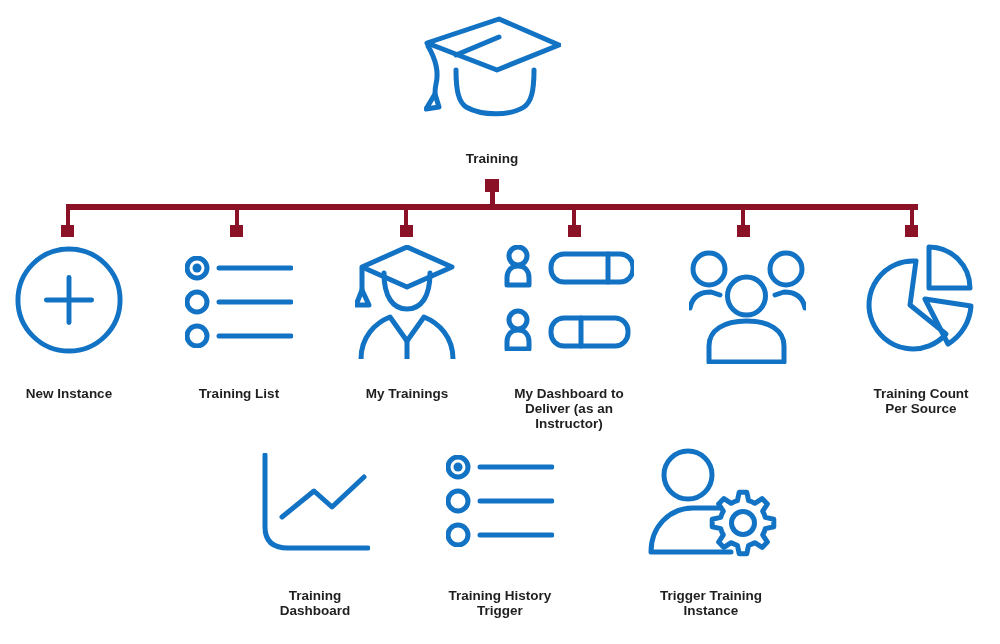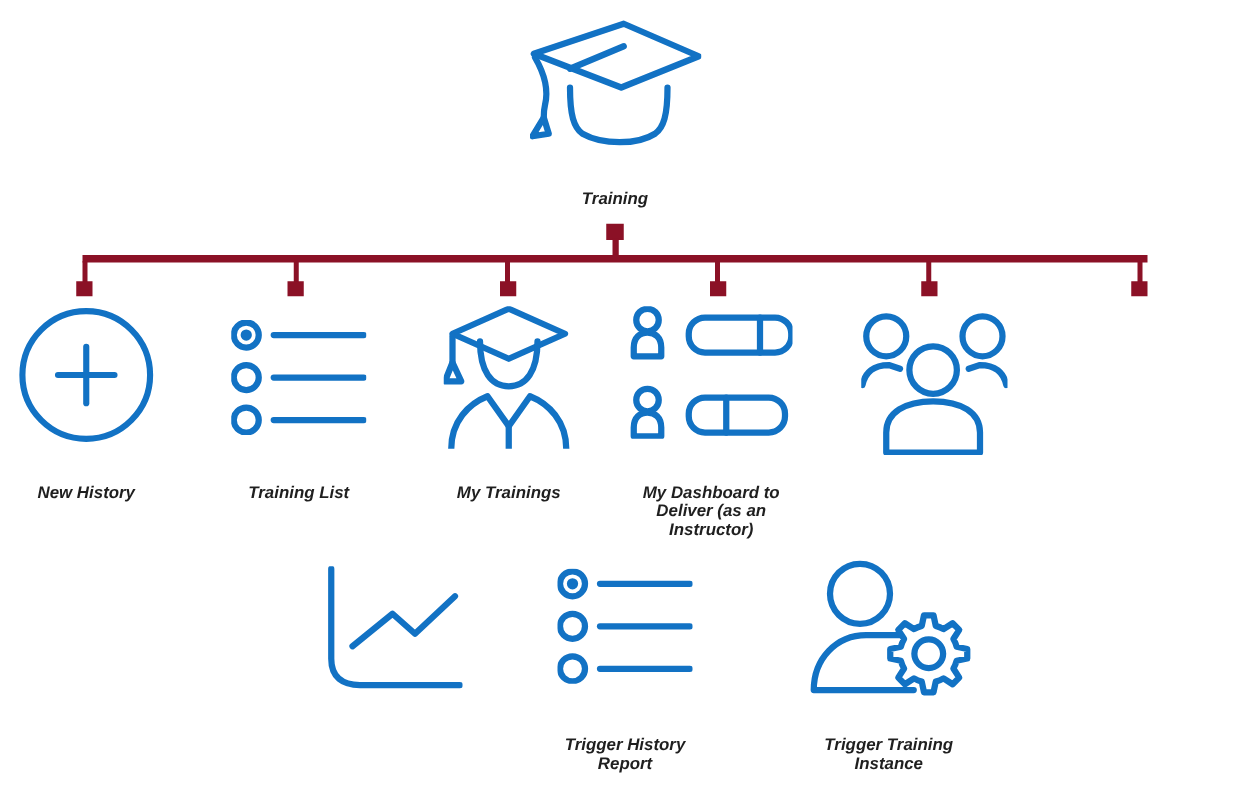--- a/index.html
+++ b/index.html
@@ -7,21 +7,21 @@
     --maroon:#8b1126;
     --label:#1f1f1f;
     --bg:#ffffff;
   }
   html,body{margin:0;padding:0;}
   body{
     width:1000px;height:644px;background:var(--bg);
     font-family:"Liberation Sans","DejaVu Sans",sans-serif;
     position:relative;overflow:hidden;
   }
-  .stage{position:absolute;inset:0;font-style:italic;}
+  .stage{position:absolute;inset:0;}
   svg.connector{position:absolute;left:0;top:0;}
   .node{position:absolute;width:150px;display:flex;flex-direction:column;align-items:center;}
   .iconwrap{display:flex;justify-content:center;}
   .node .label{
     position:absolute;left:50%;transform:translateX(-50%);
     text-align:center;font-weight:bold;font-size:13.5px;line-height:15px;
     color:var(--label);white-space:nowrap;
   }
   .node .label.wrap{white-space:normal;}
   .w118{width:118px;} .w122{width:122px;} .w112{width:112px;} .w92{width:92px;}
@@ -68,21 +68,21 @@
   </div>
 
   <div class="node" style="left:-6px;top:245px;">
     <span class="icon iconwrap" aria-label="add-circle-icon">
       <svg width="110" height="110" viewBox="0 0 112 112">
         <circle cx="56" cy="56" r="52"></circle>
         <path d="M56 33 L56 79"></path>
         <path d="M33 56 L79 56"></path>
       </svg>
     </span>
-    <div class="label" style="top:141px;">New History</div>
+    <div class="label" style="top:141px;">New Instance</div>
   </div>
 
   <div class="node" style="left:332px;top:245px;">
     <span class="icon iconwrap" aria-label="graduate-person-icon">
       <svg width="104" height="114" viewBox="0 0 104 114">
         <path d="M52 2 L97 22 L52 42 L7 22 Z"></path>
         <path d="M7 24 L7 45"></path>
         <path d="M7 45 L1 60 L14 60 Z"></path>
         <path d="M29 28 C29 52 38 64 52 64 C66 64 75 52 75 28"></path>
         <path d="M6 114 C6 92 20 78 35 72 L52 96 L69 72 C84 78 98 92 98 114"></path>
@@ -129,43 +129,54 @@
         <circle cx="20" cy="23" r="16"></circle>
         <circle cx="97" cy="23" r="16"></circle>
         <path d="M1 62 C3 52 10 46 22 46 L31 49"></path>
         <path d="M116 62 C114 52 107 46 95 46 L86 49"></path>
         <circle cx="57.5" cy="50" r="19"></circle>
         <path d="M20 116 L20 100 C20 84 35 75 57.5 75 C80 75 95 84 95 100 L95 116 Z"></path>
       </svg>
     </span>
   </div>
 
+  <div class="node" style="left:846px;top:243px;">
+    <span class="icon iconwrap" aria-label="pie-chart-icon">
+      <svg width="112" height="115" viewBox="0 0 112 115">
+        <path d="M45 62 L51 18 A44 44 0 1 0 81 91 Z"></path>
+        <path d="M64 4 A41 41 0 0 1 105 45 L64 45 Z"></path>
+        <path d="M60 56 L106 63 A48 48 0 0 1 83 101 Z"></path>
+      </svg>
+    </span>
+    <div class="label wrap w112" style="top:143px;">Training Count Per Source</div>
+  </div>
 
   <div class="node" style="left:240px;top:453px;">
     <span class="icon iconwrap" aria-label="line-chart-icon">
       <svg width="110" height="100" viewBox="0 0 110 100">
         <path d="M5 2 L5 74 C5 89 14 95 28 95 L108 95"></path>
         <path d="M22 64 L54 38 L72 54 L104 24"></path>
       </svg>
     </span>
+    <div class="label wrap w92" style="top:135px;">Training Dashboard</div>
   </div>
 
   <div class="node" style="left:425px;top:455px;">
     <span class="icon iconwrap" aria-label="radio-list-icon">
       <svg width="108" height="92" viewBox="0 0 108 92">
         <circle cx="12" cy="12" r="10"></circle>
           <circle class="fill" cx="12" cy="12" r="4.5"></circle>
         <circle cx="12" cy="46" r="10"></circle>
         <circle cx="12" cy="80" r="10"></circle>
         <path d="M34 12 L106 12"></path>
           <path d="M34 46 L106 46"></path>
           <path d="M34 80 L106 80"></path>
       </svg>
     </span>
-    <div class="label wrap w118" style="top:133px;">Trigger History Report</div>
+    <div class="label wrap w118" style="top:133px;">Training History Trigger</div>
   </div>
 
   <div class="node" style="left:636px;top:448px;">
     <span class="icon iconwrap" aria-label="person-gear-icon">
       <svg width="137" height="112" viewBox="0 0 137 112">
         <circle cx="45" cy="27" r="24"></circle>
         <path d="M90 60 L50 60 C26 60 8 79 8 104 L88 104"></path>
         <path class="wfill" d="M122.3 69.4 L130.8 71.2 L130.8 78.8 L122.3 80.6 A23 23 0 0 1 119.7 86.8 L124.4 94.1 L119.1 99.4 L111.8 94.7 A23 23 0 0 1 105.6 97.3 L103.8 105.8 L96.2 105.8 L94.4 97.3 A23 23 0 0 1 88.2 94.7 L80.9 99.4 L75.6 94.1 L80.3 86.8 A23 23 0 0 1 77.7 80.6 L69.2 78.8 L69.2 71.2 L77.7 69.4 A23 23 0 0 1 80.3 63.2 L75.6 55.9 L80.9 50.6 L88.2 55.3 A23 23 0 0 1 94.4 52.7 L96.2 44.2 L103.8 44.2 L105.6 52.7 A23 23 0 0 1 111.8 55.3 L119.1 50.6 L124.4 55.9 L119.7 63.2 A23 23 0 0 1 122.3 69.4 Z"></path>
         <circle class="wfill" cx="100" cy="75" r="11.5"></circle>
       </svg>

